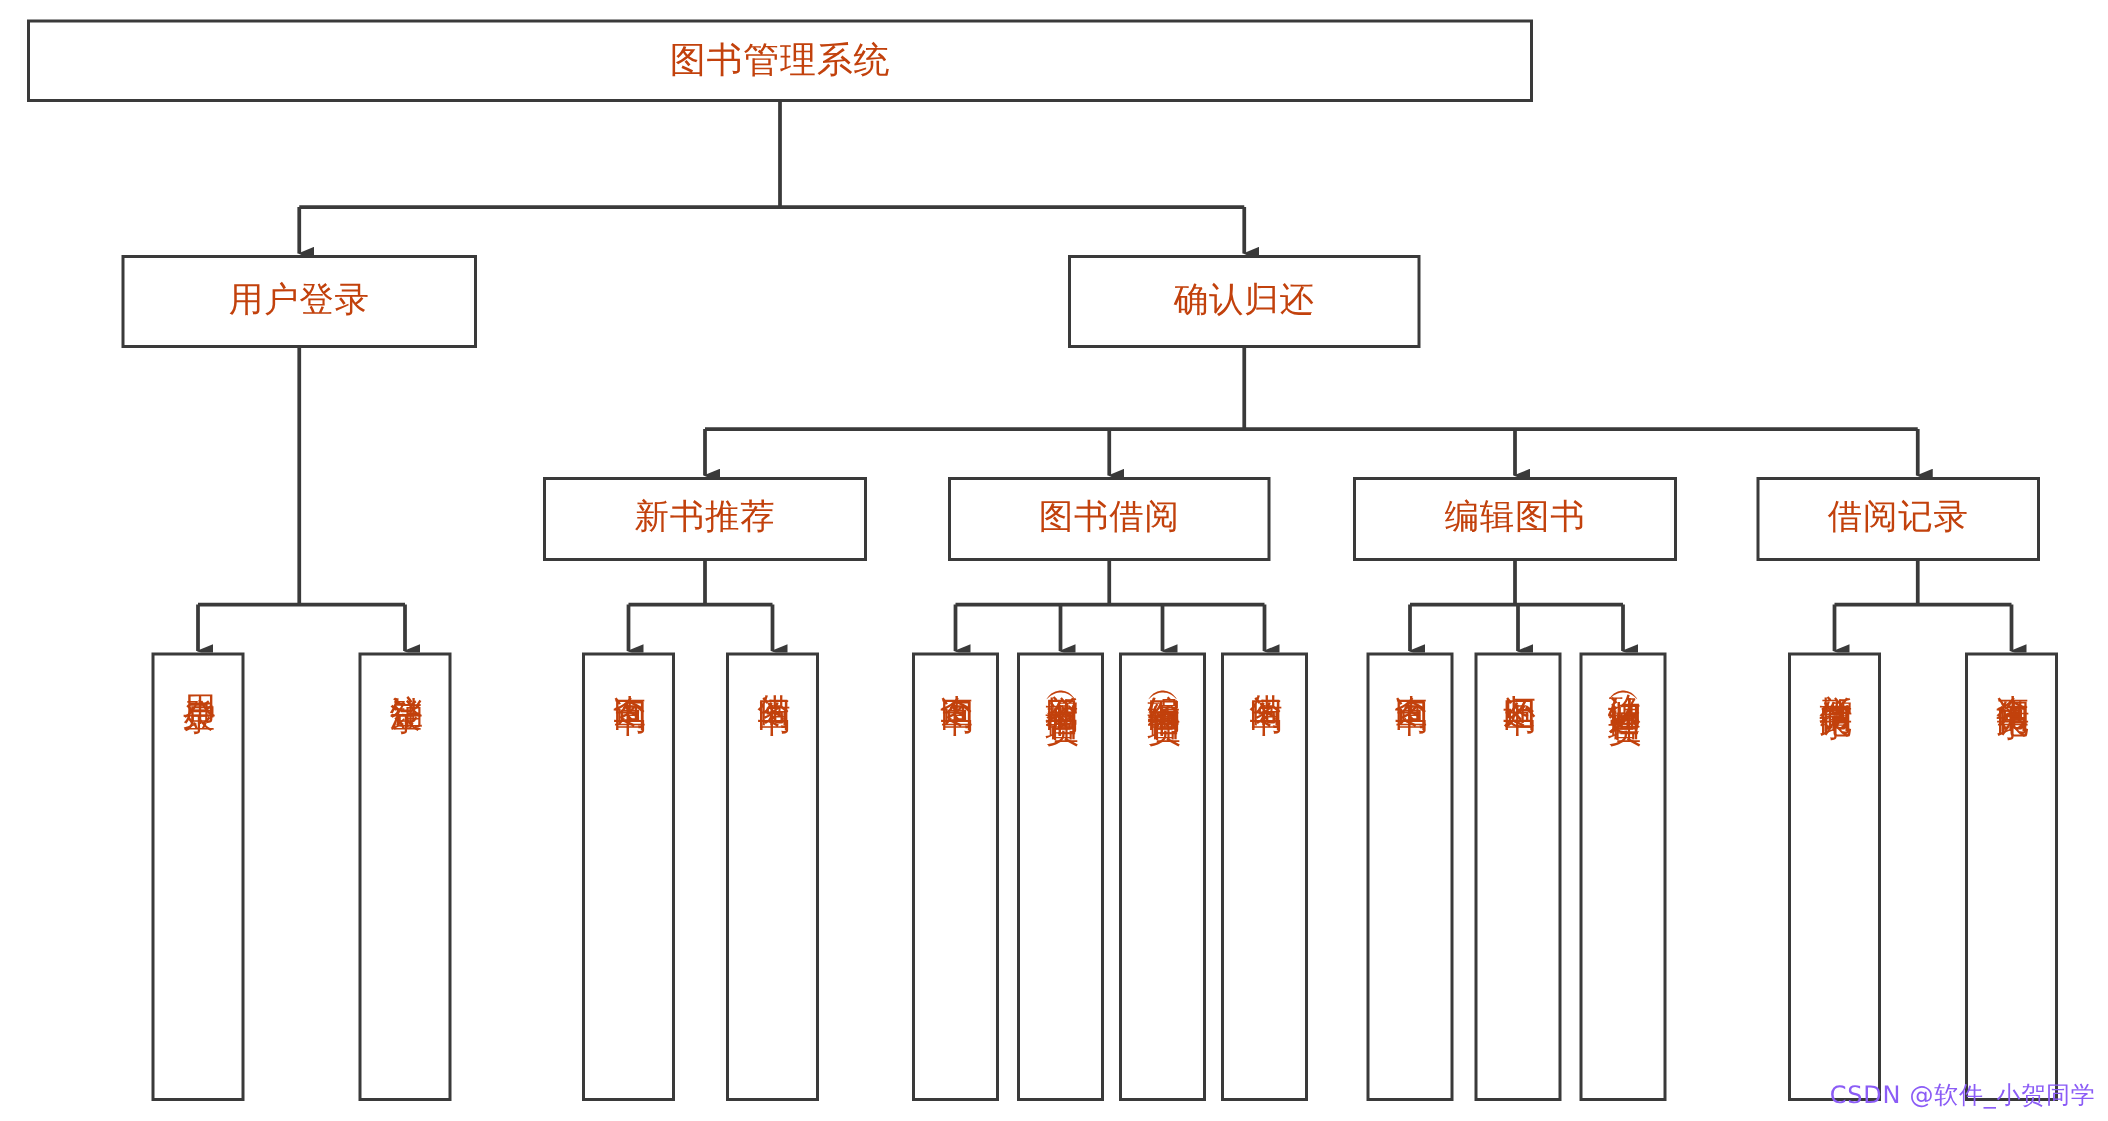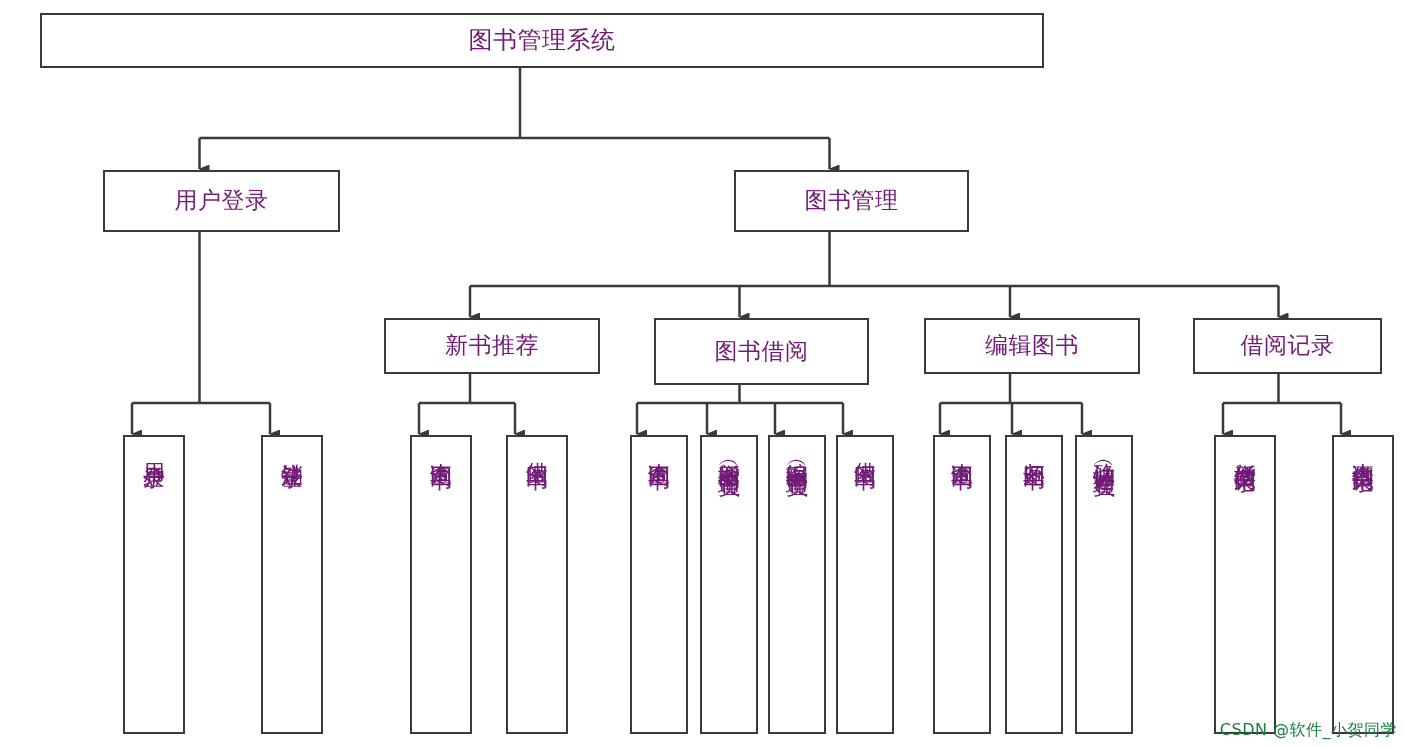--- a/index.html
+++ b/index.html
@@ -27,23 +27,22 @@
     pointer-events: none;
   }
   .node {
     position: absolute;
     box-sizing: border-box;
     border: 2.5px solid #3a3a3a;
     background: #ffffff;
     display: flex;
     align-items: center;
     justify-content: center;
-    color: #701a75;
+    color: #c2410c;
     z-index: 2;
-    margin-left: 22px;
   }
   .node .label {
     display: block;
     text-align: center;
     line-height: 1.18;
     letter-spacing: 0.5px;
   }
   
   .node.horiz .label {
     writing-mode: horizontal-tb;
@@ -63,21 +62,21 @@
     font-size: 22px;
     letter-spacing: 2px;
     line-height: 1;
     white-space: nowrap;
   }
   .watermark {
     position: absolute;
     right: 8px;
     bottom: 6px;
     font-size: 16px;
-    color: #15803d;
+    color: #8b5cf6;
     letter-spacing: 0.5px;
     z-index: 5;
     white-space: nowrap;
     font-family: "DejaVu Sans", "Liberation Sans", sans-serif;
   }
 </style>
 </head>
 <body>
 
 <div id="canvas">
@@ -125,26 +124,26 @@
   </svg>
 
   <div id="node-layer">
       <div class="node horiz root" id="node-root" style="left: 18px; top: 13px; width: 1004px; height: 55px;">
         <span class="label">图书管理系统</span>
       </div>
       <div class="node horiz" id="node-login" style="left: 81px; top: 170px; width: 237px; height: 62px;">
         <span class="label">用户登录</span>
       </div>
       <div class="node horiz" id="node-bookmgmt" style="left: 712px; top: 170px; width: 235px; height: 62px;">
-        <span class="label">图书管理</span>
+        <span class="label">确认归还</span>
       </div>
       <div class="node horiz" id="node-newbook" style="left: 362px; top: 318px; width: 216px; height: 56px;">
         <span class="label">新书推荐</span>
       </div>
-      <div class="node horiz" id="node-borrow" style="left: 632px; top: 318px; width: 215px; height: 67px;">
+      <div class="node horiz" id="node-borrow" style="left: 632px; top: 318px; width: 215px; height: 56px;">
         <span class="label">图书借阅</span>
       </div>
       <div class="node horiz" id="node-current" style="left: 902px; top: 318px; width: 216px; height: 56px;">
         <span class="label">编辑图书</span>
       </div>
       <div class="node horiz" id="node-records" style="left: 1171px; top: 318px; width: 189px; height: 56px;">
         <span class="label">借阅记录</span>
       </div>
       <div class="node vert" id="node-l1" style="left: 101px; top: 435px; width: 62px; height: 299px;">
         <span class="label">用户登录</span>

